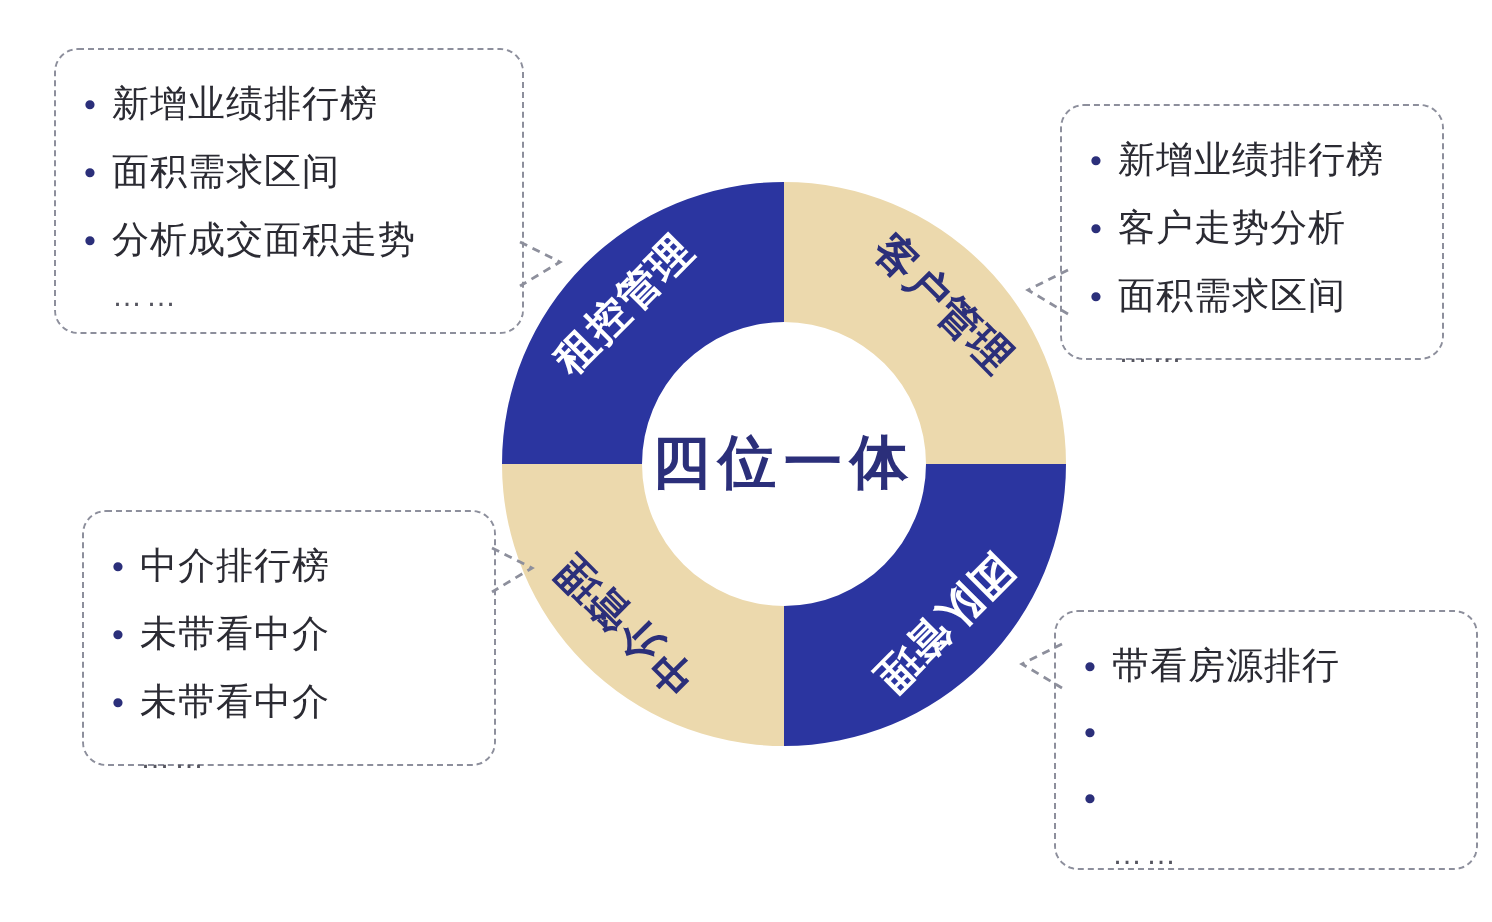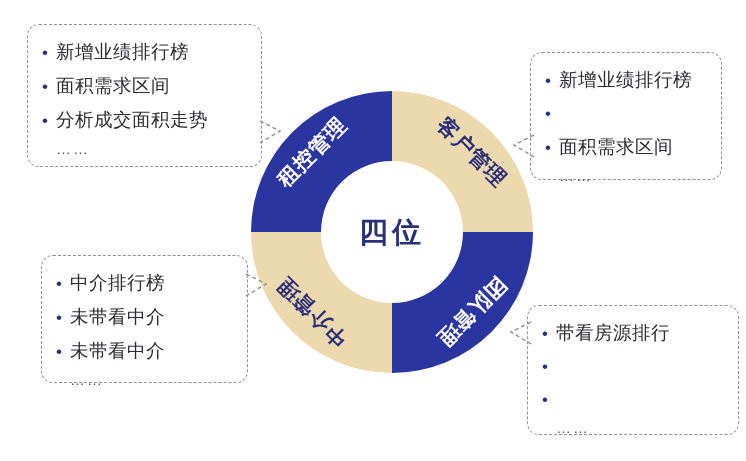--- a/index.html
+++ b/index.html
@@ -140,20 +140,21 @@
         <text class="seg-label" fill="#2b2f7a" text-anchor="middle" transform="translate(67,217) rotate(225)">中介管理</text>
       </g>
 
       <g>
         <text class="seg-label" fill="#ffffff" text-anchor="middle" transform="translate(217,217) rotate(135)">团队管理</text>
       </g>
     </svg>
 
     <div class="center-text">
       <span>四位</span>
+      <span>一体</span>
     </div>
   </div>
 
   <div class="callout" id="cal-tl">
     <ul>
       <li>
           <span class="bul">•</span>
           <span>新增业绩排行榜</span>
         </li>
       <li>
@@ -174,20 +175,21 @@
   </div>
 
   <div class="callout" id="cal-tr">
     <ul>
       <li>
           <span class="bul">•</span>
           <span>新增业绩排行榜</span>
         </li>
       <li>
           <span class="bul">•</span>
+          <span>客户走势分析</span>
         </li>
       <li>
           <span class="bul">•</span>
           <span>面积需求区间</span>
         </li>
       <li class="ellipsis">……</li>
     </ul>
     <div class="tail" style="left:-21px; top:78px;">
       <svg width="26" height="30" viewBox="0 0 26 30">
         <path d="M24,4 L4,14 L24,26" fill="none" stroke="#8d8f9c" stroke-width="1.4" stroke-dasharray="4 3"></path>

